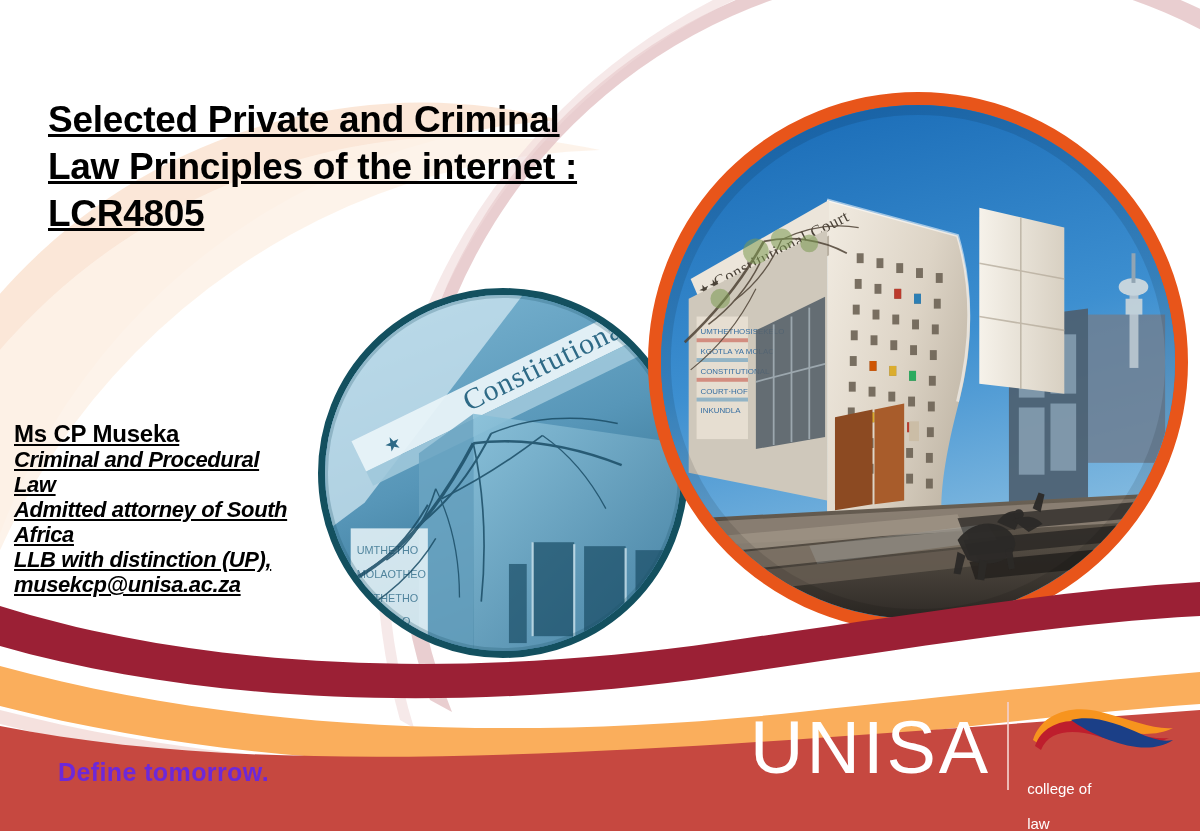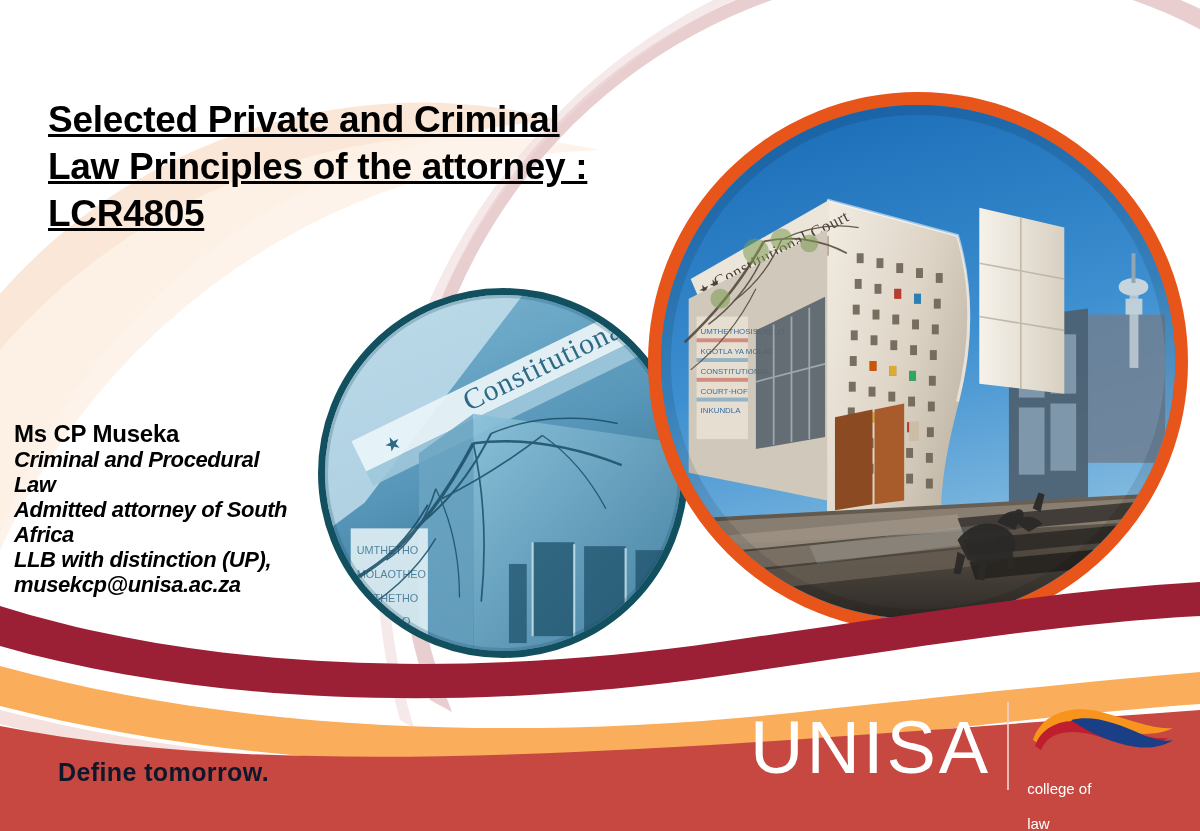--- a/index.html
+++ b/index.html
@@ -41,20 +41,21 @@
     white-space:nowrap;
     text-decoration:underline;
   }
 
   
   #presenter-block {
     position:absolute;
     left:14px; top:420px;
     width:312px;
     z-index:14;
+    text-decoration:underline;
   }
   #presenter-name {
     font-size:24px;
     font-weight:bold;
     color:#000000;
     line-height:27px;
     letter-spacing:-0.2px;
   }
   #presenter-block .pline {
     font-size:22px;
@@ -67,21 +68,21 @@
 
   
   #wave-group { position:absolute; left:0; top:560px; width:1200px; height:271px; z-index:16; }
 
   
   #tagline {
     position:absolute;
     left:58px; top:758px;
     font-size:25px;
     font-weight:bold;
-    color:#0f172a;
+    color:#6d28d9;
     letter-spacing:0.4px;
     z-index:22;
   }
 
   
   #logo-group {
     position:absolute;
     left:750px; top:700px;
     z-index:22;
     display:flex;
@@ -419,21 +420,21 @@
         <path d="M356 420 C368 414 380 416 386 424 L372 432 Z"></path>
         <path d="M376 408 L382 392 L388 394 L384 412 Z"></path>
       </g>
 
       <circle cx="260" cy="260" r="256" fill="none" stroke="#000000" stroke-width="12" opacity="0.10"></circle>
     </svg>
   </div>
 
   <div id="title-block">
     <div class="tline">Selected Private and Criminal</div>
-    <div class="tline">Law Principles of the attorney :</div>
+    <div class="tline">Law Principles of the internet :</div>
     <div class="tline">LCR4805</div>
   </div>
 
   <div id="presenter-block">
     <div id="presenter-name">Ms CP Museka</div>
     <div class="pline">Criminal and Procedural</div>
     <div class="pline">Law</div>
     <div class="pline">Admitted attorney of South</div>
     <div class="pline">Africa</div>
     <div class="pline">LLB with distinction (UP),</div>

